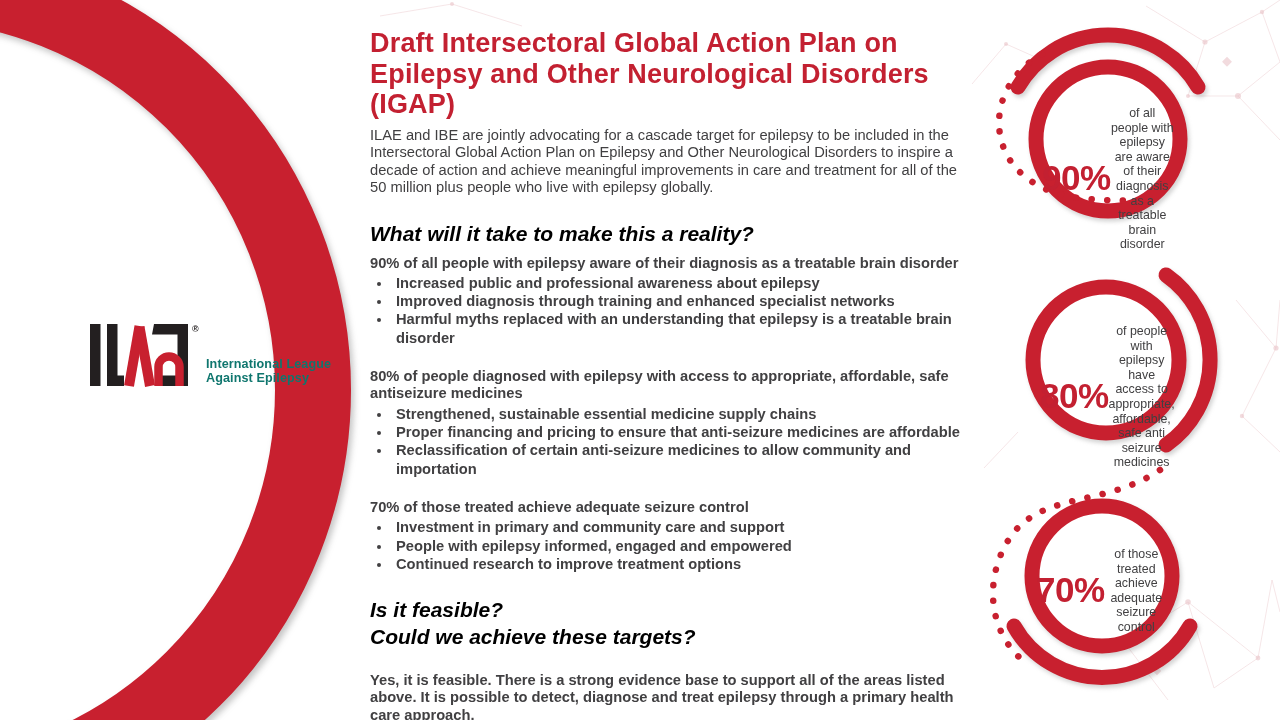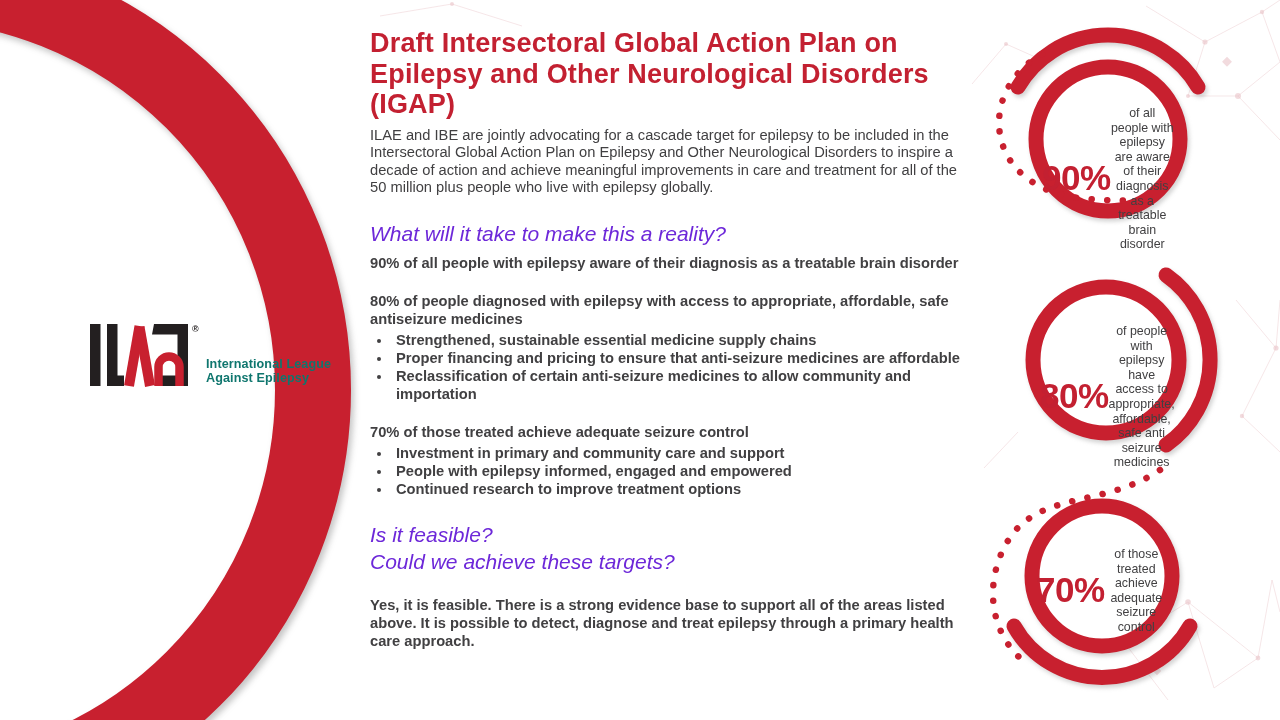--- a/index.html
+++ b/index.html
@@ -13,21 +13,21 @@
 
   
   .logo{position:absolute;left:88px;top:322px;display:flex;align-items:flex-start;}
   .logo .tagline{margin:36px 0 8px 10px;font-size:12.6px;line-height:13.6px;font-weight:bold;color:#0f766e;letter-spacing:.1px;}
   .logo .reg{position:absolute;left:104px;top:2px;font-size:9px;color:#231f20;font-weight:bold;}
 
   
   .content{position:absolute;left:370px;top:28px;width:596px;}
   .title{color:#c32031;font-size:27px;line-height:30.5px;font-weight:800;letter-spacing:.2px;}
   .intro{margin-top:7px;font-size:14.7px;line-height:17.5px;font-weight:normal;}
-  .h-red{margin-top:23px;color:#6d28d9;font-size:21px;line-height:27px;font-weight:400;font-style:italic;}
+  .h-red{margin-top:23px;color:#000000;font-size:21px;line-height:27px;font-weight:700;font-style:italic;}
   .lead{margin-top:8px;font-size:14.7px;line-height:17.8px;font-weight:bold;}
   .lead.gap{margin-top:21px;}
   ul.bullets{margin:2px 0 0 0;padding:0 0 0 22px;}
   ul.bullets li{font-size:14.7px;line-height:18.1px;font-weight:bold;padding-left:4px;}
   .para{margin-top:22px;font-size:14.7px;line-height:17.6px;font-weight:bold;}
 
   
   .stat{position:absolute;width:132px;display:flex;flex-direction:row;align-items:center;text-align:center;}
   .stat .value{color:#c32031;font-size:35px;line-height:34px;font-weight:800;letter-spacing:-.5px;}
   .stat .caption{margin-top:2px;font-size:12.4px;line-height:14.6px;font-weight:normal;color:#414042;}
@@ -120,20 +120,25 @@
   <div class="content">
     <div class="title">
       <div>Draft Intersectoral Global Action Plan on</div>
       <div>Epilepsy and Other Neurological Disorders (IGAP)</div>
     </div>
     <div class="intro">ILAE and IBE are jointly advocating for a cascade target for epilepsy to be included in the Intersectoral Global Action Plan on Epilepsy and Other Neurological Disorders to inspire a decade of action and achieve meaningful improvements in care and treatment for all of the 50 million plus people who live with epilepsy globally.</div>
 
     <div class="h-red">What will it take to make this a reality?</div>
 
     <div class="lead">90% of all people with epilepsy aware of their diagnosis as a treatable brain disorder</div>
+    <ul class="bullets">
+      <li>Increased public and professional awareness about epilepsy</li>
+      <li>Improved diagnosis through training and enhanced specialist networks</li>
+      <li>Harmful myths replaced with an understanding that epilepsy is a treatable brain disorder</li>
+    </ul>
 
     <div class="lead gap">80% of people diagnosed with epilepsy with access to appropriate, affordable, safe antiseizure medicines</div>
     <ul class="bullets">
       <li>Strengthened, sustainable essential medicine supply chains</li>
       <li>Proper financing and pricing to ensure that anti-seizure medicines are affordable</li>
       <li>Reclassification of certain anti-seizure medicines to allow community and importation</li>
     </ul>
 
     <div class="lead gap">70% of those treated achieve adequate seizure control</div>
     <ul class="bullets">

